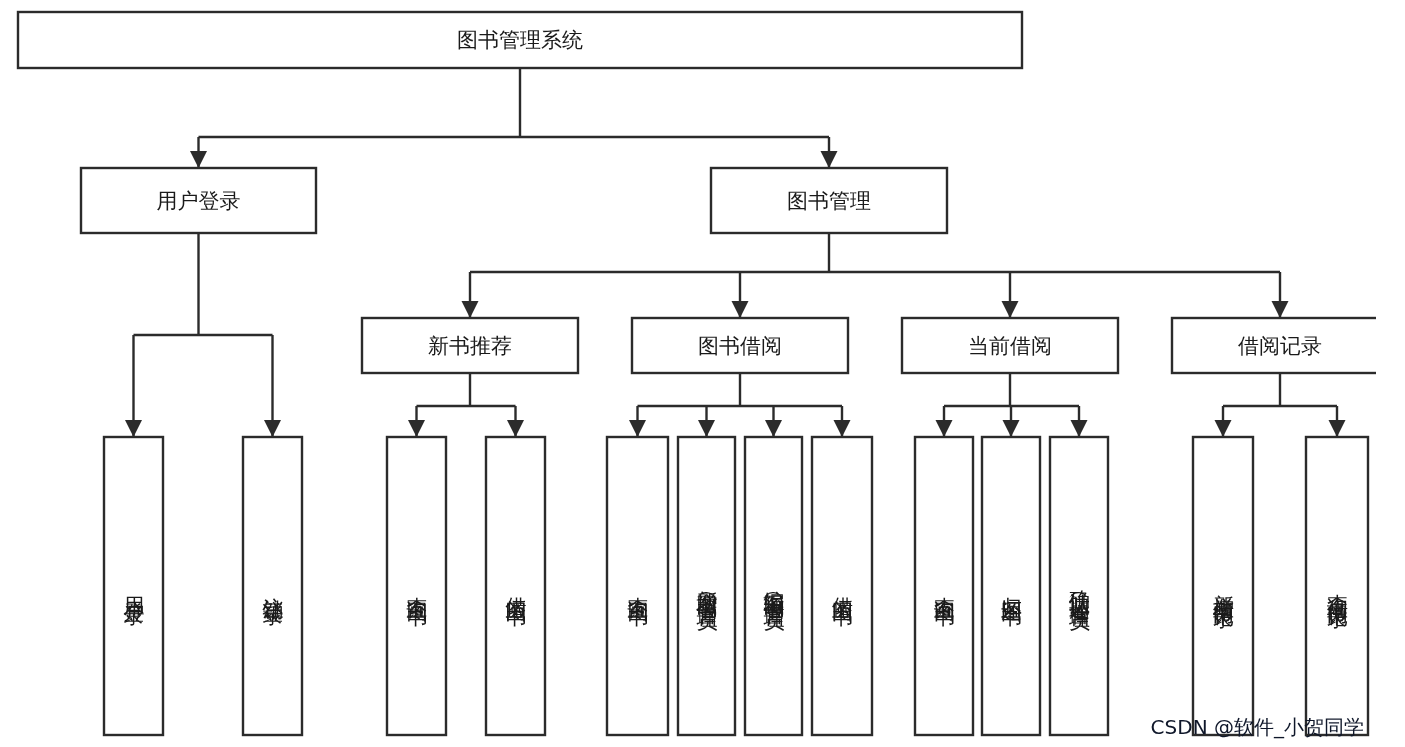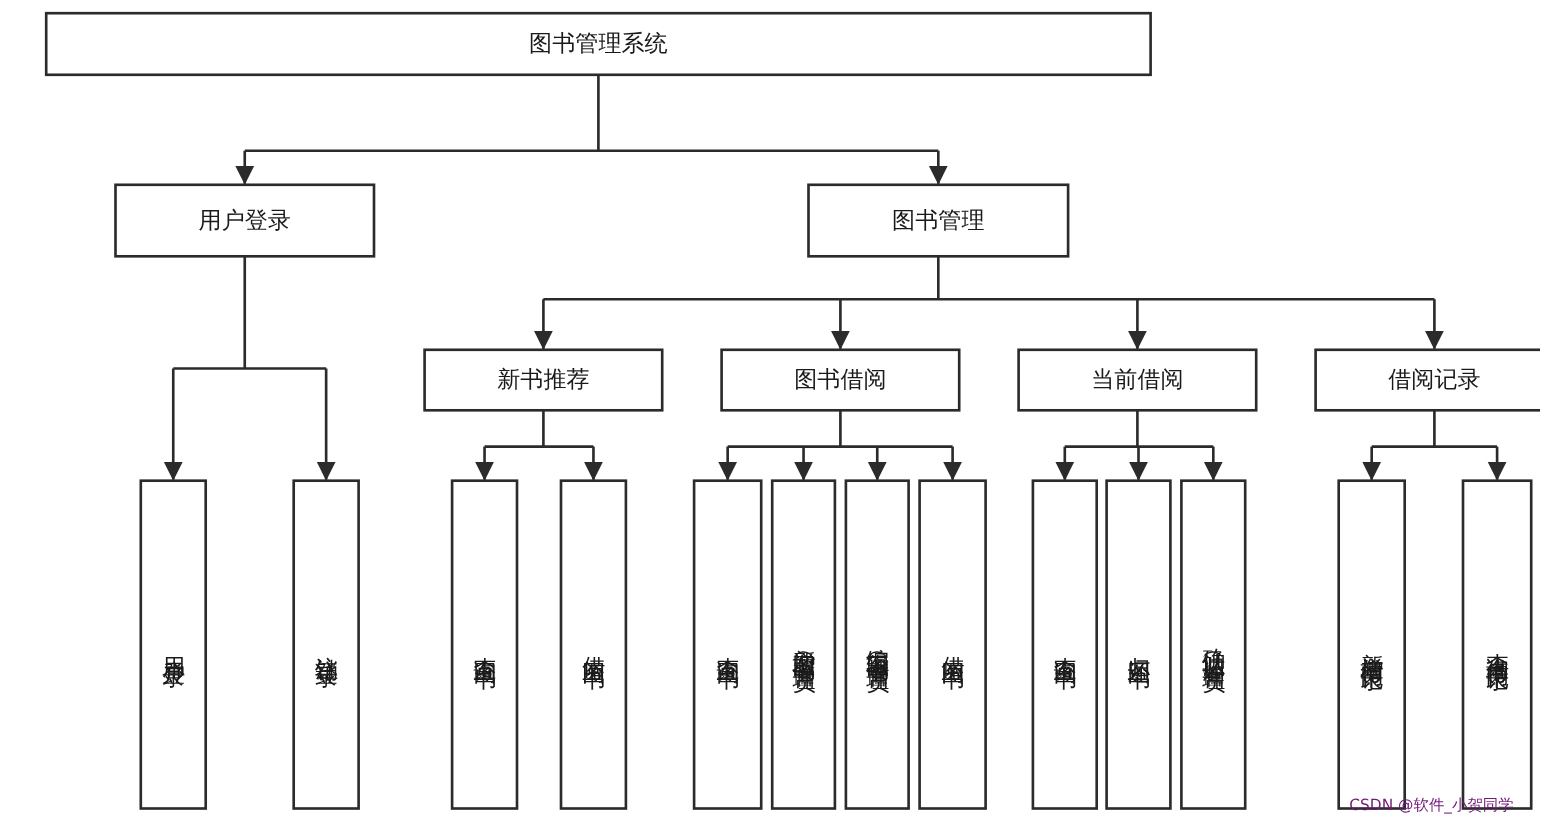--- a/index.html
+++ b/index.html
@@ -9,21 +9,20 @@
   }
   body {
     font-family: "DejaVu Sans", "Liberation Sans", sans-serif;
   }
   #diagram-root {
     position: relative;
     width: 1376px;
     height: 747px;
     background: #ffffff;
     overflow: hidden;
-    margin-left: 24px;
   }
   svg.diagram-canvas {
     position: absolute;
     top: 0;
     left: 0;
     width: 1405px;
     height: 747px;
   }
   .node-box {
     fill: #ffffff;
@@ -66,25 +65,25 @@
     letter-spacing: 3px;
     display: flex;
     align-items: center;
     justify-content: center;
     text-align: center;
     white-space: nowrap;
     pointer-events: none;
   }
   .watermark {
     position: absolute;
-    right: 24px;
+    right: 12px;
     bottom: 6px;
     font-family: "DejaVu Sans", "Liberation Sans", sans-serif;
-    font-size: 14px;
-    color: #701a75;
+    font-size: 20px;
+    color: #0f172a;
     white-space: nowrap;
   }
 </style>
 </head>
 <body>
 
 <div id="diagram-root">
   <svg class="diagram-canvas" viewBox="0 0 1405 747">
     <g id="connector-layer">
         <path d="M 520 68 L 520 137" class="connector"></path>

